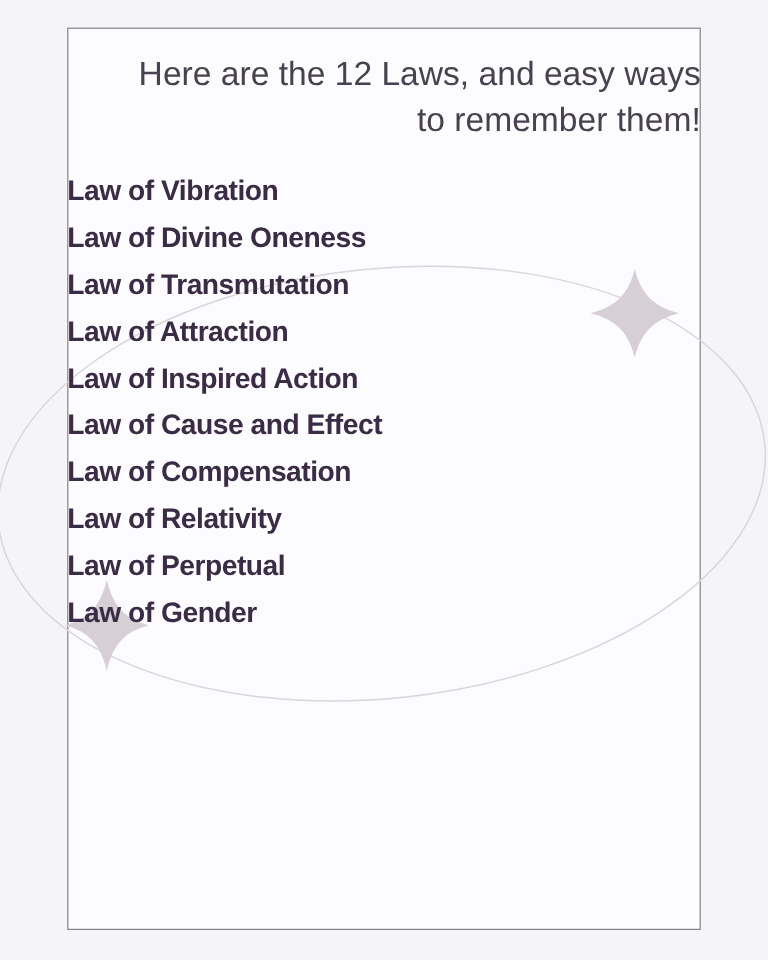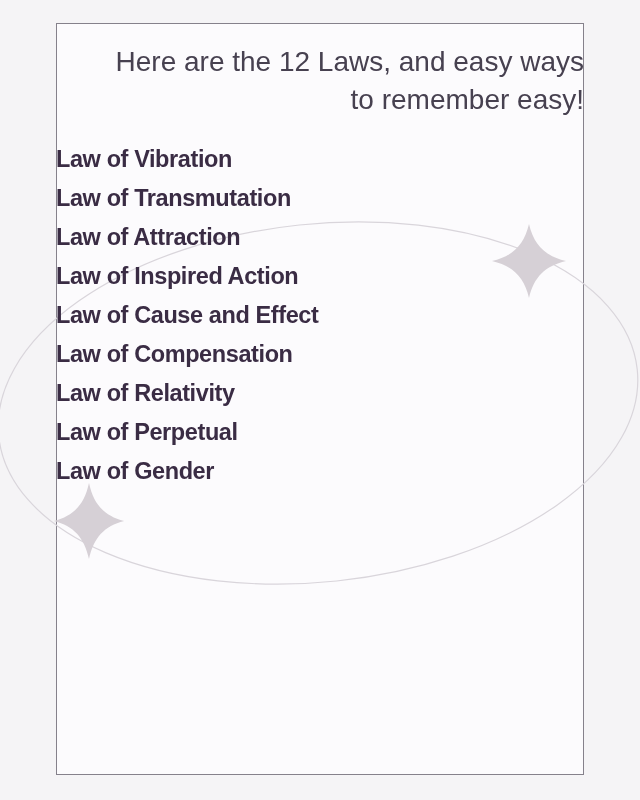--- a/index.html
+++ b/index.html
@@ -82,24 +82,25 @@
 
   <svg class="decor" viewBox="0 0 640 800" xmlns="http://www.w3.org/2000/svg">
     <ellipse cx="318" cy="403" rx="321" ry="179" transform="rotate(-6 318 403)"></ellipse>
     <path class="sparkle" transform="translate(529,261)" d="M 0 -37 C 5 -16, 16 -5, 37 0 C 16 5, 5 16, 0 37 C -5 16, -16 5, -37 0 C -16 -5, -5 -16, 0 -37 Z"></path>
     <path class="sparkle" transform="translate(89,521) scale(0.95,1.03)" d="M 0 -37 C 5 -16, 16 -5, 37 0 C 16 5, 5 16, 0 37 C -5 16, -16 5, -37 0 C -16 -5, -5 -16, 0 -37 Z"></path>
   </svg>
 
   <div class="content">
     <div class="title">
       <div>Here are the 12 Laws, and easy ways</div>
-      <div>to remember easy!</div>
+      <div>to remember them!</div>
     </div>
     <div class="laws">
         <div class="law">Law of Vibration</div>
+        <div class="law">Law of Divine Oneness</div>
         <div class="law">Law of Transmutation</div>
         <div class="law">Law of Attraction</div>
         <div class="law">Law of Inspired Action</div>
         <div class="law">Law of Cause and Effect</div>
         <div class="law">Law of Compensation</div>
         <div class="law">Law of Relativity</div>
         <div class="law">Law of Perpetual</div>
         <div class="law">Law of Gender</div>
       </div>
   </div>

